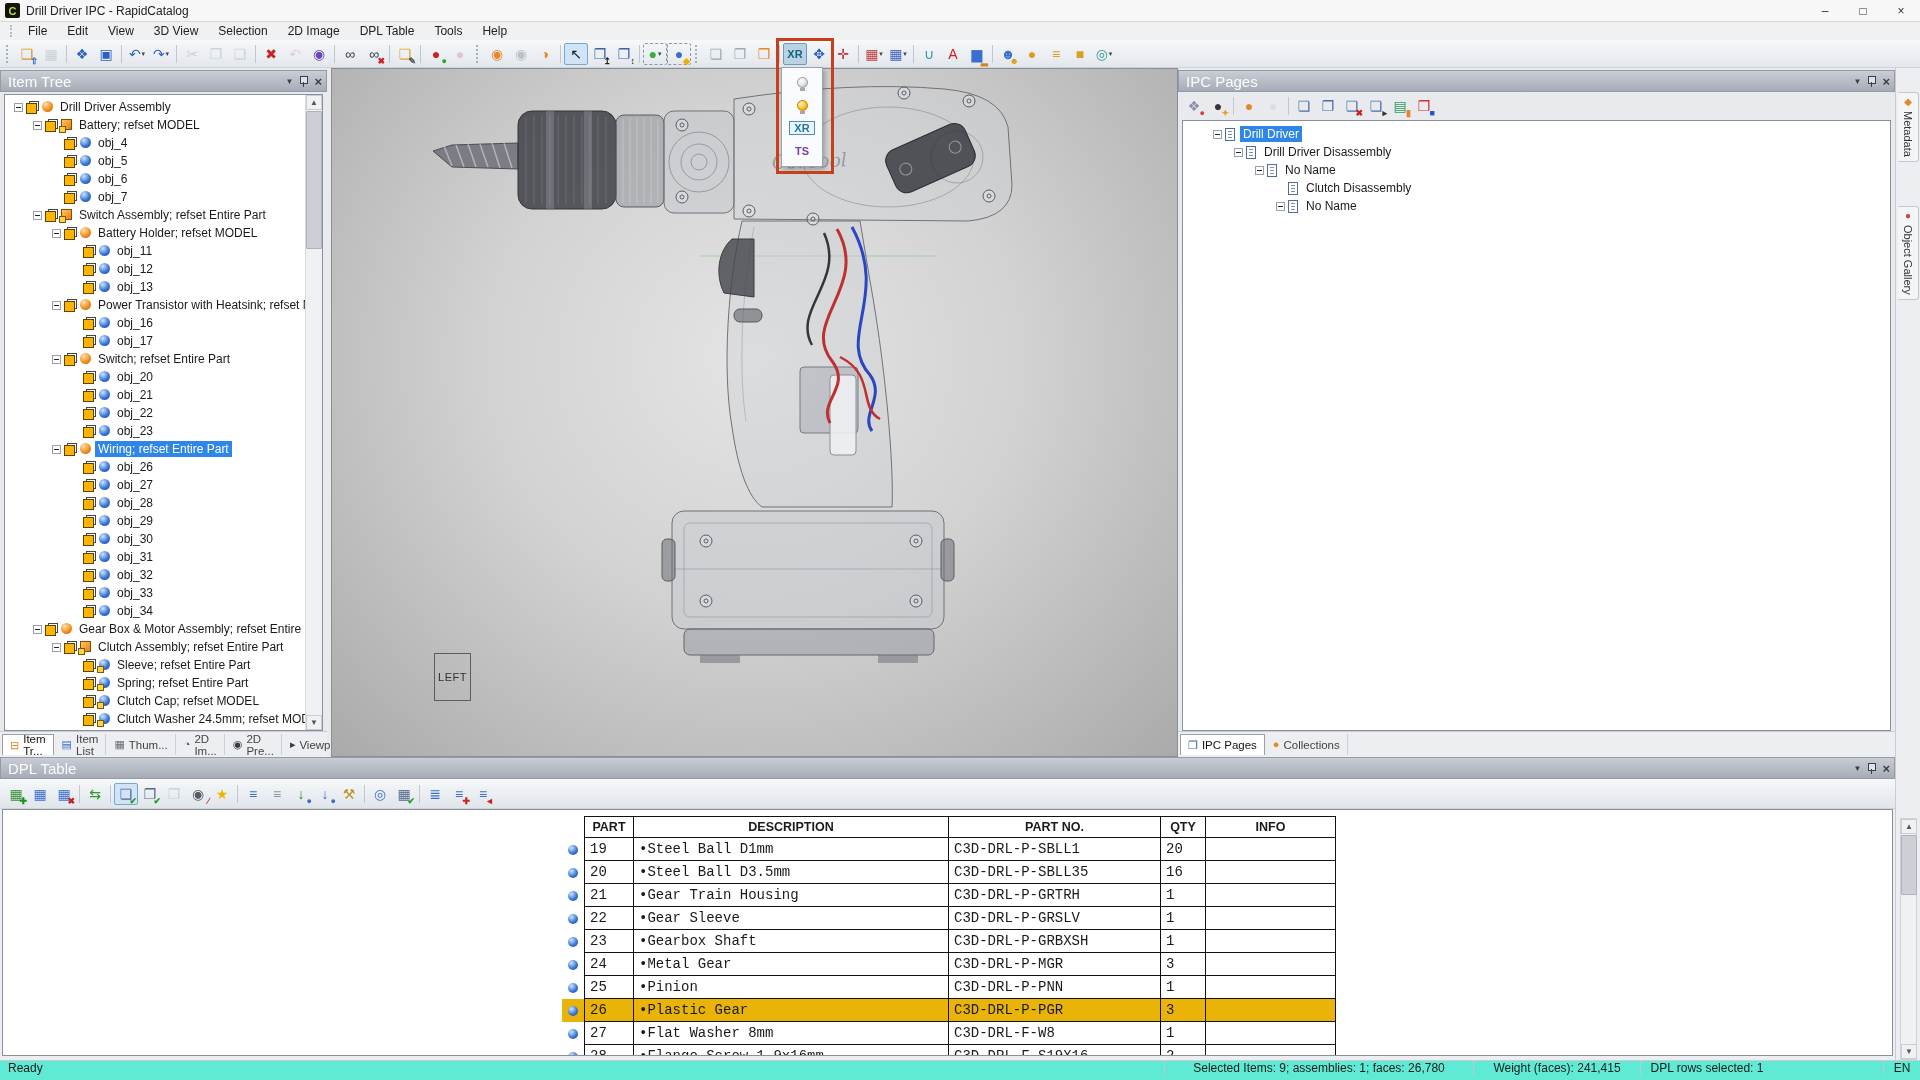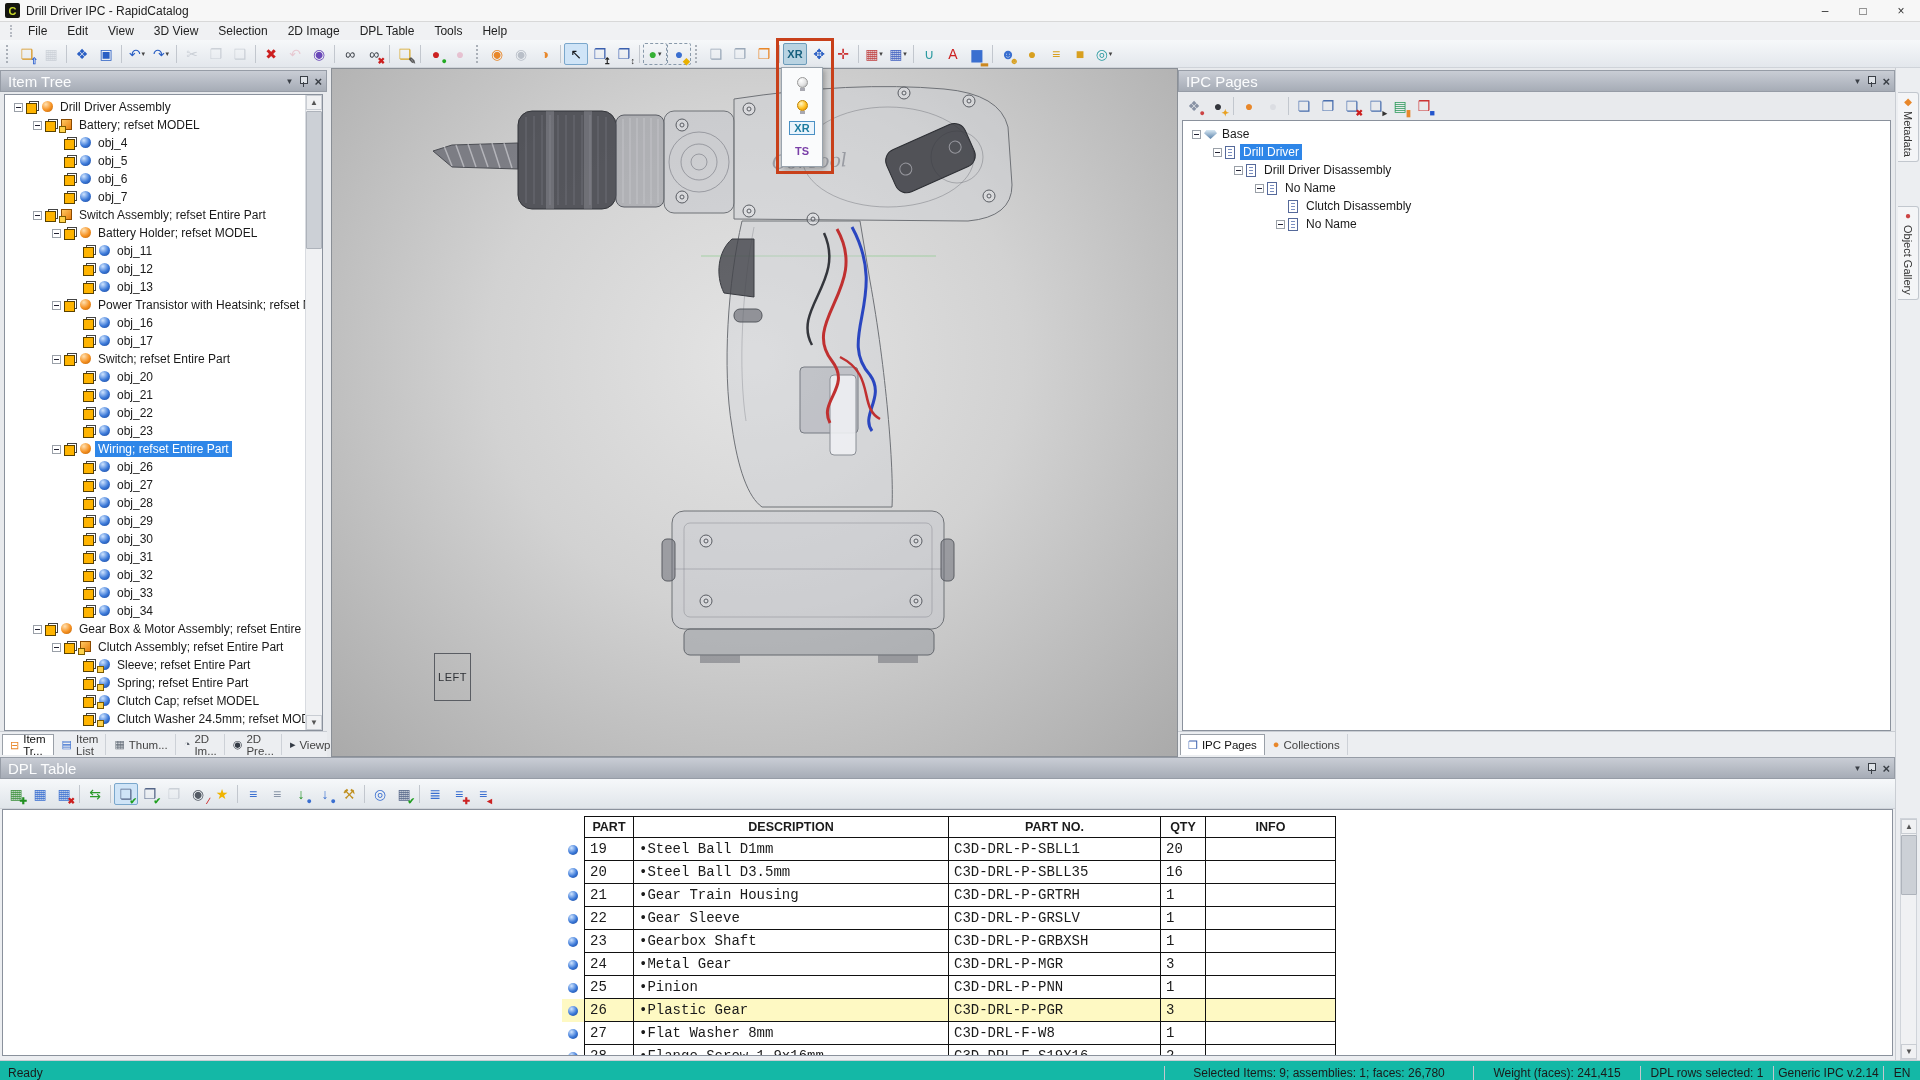--- a/index.html
+++ b/index.html
@@ -84,24 +84,24 @@
   .vlabel{writing-mode:vertical-rl;font-size:11px;color:#333}
   
   #dplpanel{position:absolute;left:0;top:757px;width:1895px;height:303px;background:#eceef1}
   #dpltoolbar{position:absolute;left:0;top:22px;width:100%;height:30px;background:linear-gradient(#f6f8fa,#e0e5ea);border-bottom:1px solid #cfd3d9;display:flex;align-items:center;padding-left:4px}
   #dplarea{position:absolute;left:2px;top:52px;width:1891px;height:247px;background:#fff;border:1px solid #8a919c;overflow:hidden}
   #dpl-table{position:absolute;left:559px;top:6px;display:grid;grid-template-columns:22px 50px 315px 212px 45px 130px;font-family:"Liberation Mono","DejaVu Sans Mono",monospace;font-size:14px}
   .th{height:22px;border-right:1px solid #111;border-bottom:1px solid #111;border-top:1px solid #111;font-family:"Liberation Sans",sans-serif;font-weight:bold;font-size:12.5px;display:flex;align-items:center;justify-content:center}
   .td{height:23px;border-right:1px solid #111;border-bottom:1px solid #111;display:flex;align-items:center;padding:0 5px;overflow:hidden}
   .lb{border-left:1px solid #111}
   .sc{border:none;display:flex;align-items:center;justify-content:center}
-  .hl{background:#fef9c3}
+  .hl{background:#eab308}
   .rsph{width:10px;height:10px;border-radius:50%;background:radial-gradient(circle at 35% 30%,#cfe4ff,#3a78d8 55%,#173f8f)}
   
-  #statusbar{position:absolute;left:0;top:1060px;width:1920px;height:20px;background:#14b8a6;border-top:1px solid #c9cdd3;display:flex;align-items:flex-end;font-size:12px}
+  #statusbar{position:absolute;left:0;top:1060px;width:1920px;height:20px;background:#5eead4;border-top:1px solid #c9cdd3;display:flex;align-items:flex-start;font-size:12px}
   #sb-ready{flex:1;display:flex;align-items:center;padding-left:8px}
   .sb-seg{border-left:1px solid #c2c7ce;display:flex;align-items:center;justify-content:center;padding:0 4px;overflow:hidden;white-space:nowrap}
   
   #leftpanel{position:absolute;left:0;top:70px;width:327px;height:687px}
   #rightpanel{position:absolute;left:1178px;top:70px;width:717px;height:687px}
   #ipc-toolbar{position:absolute;left:4px;top:24px;height:24px;display:flex;align-items:center}
   .hdr-title{font-size:15px}
 </style>
 </head>
 <body>
@@ -775,28 +775,20 @@
         <span class="tb-g2" style="color: rgb(232, 135, 42);">▮</span>
       </div>
       <div class="tb-btn">
         <span class="tb-g" style="color: rgb(204, 51, 51);">❒</span>
         <span class="tb-g2" style="color: rgb(34, 85, 204);">■</span>
       </div>
     </div>
   <div class="treearea" style="left:4px;top:50px;width:709px;height:611px">
     <div id="ipc-tree-rows" style="padding-top:4px">
         <div class="trow">
-          <span class="tsp" style="width: 6px;"></span>
-          <span class="texp"></span>
-          <span class="icw">
-            <span class="gem"></span>
-          </span>
-          <span class="tlb">Base</span>
-        </div>
-        <div class="trow">
           <span class="tsp" style="width: 27px;"></span>
           <span class="texp"></span>
           <span class="icw">
             <span class="doc"></span>
           </span>
           <span class="tlb tsel">Drill Driver</span>
         </div>
         <div class="trow">
           <span class="tsp" style="width: 48px;"></span>
           <span class="texp"></span>

